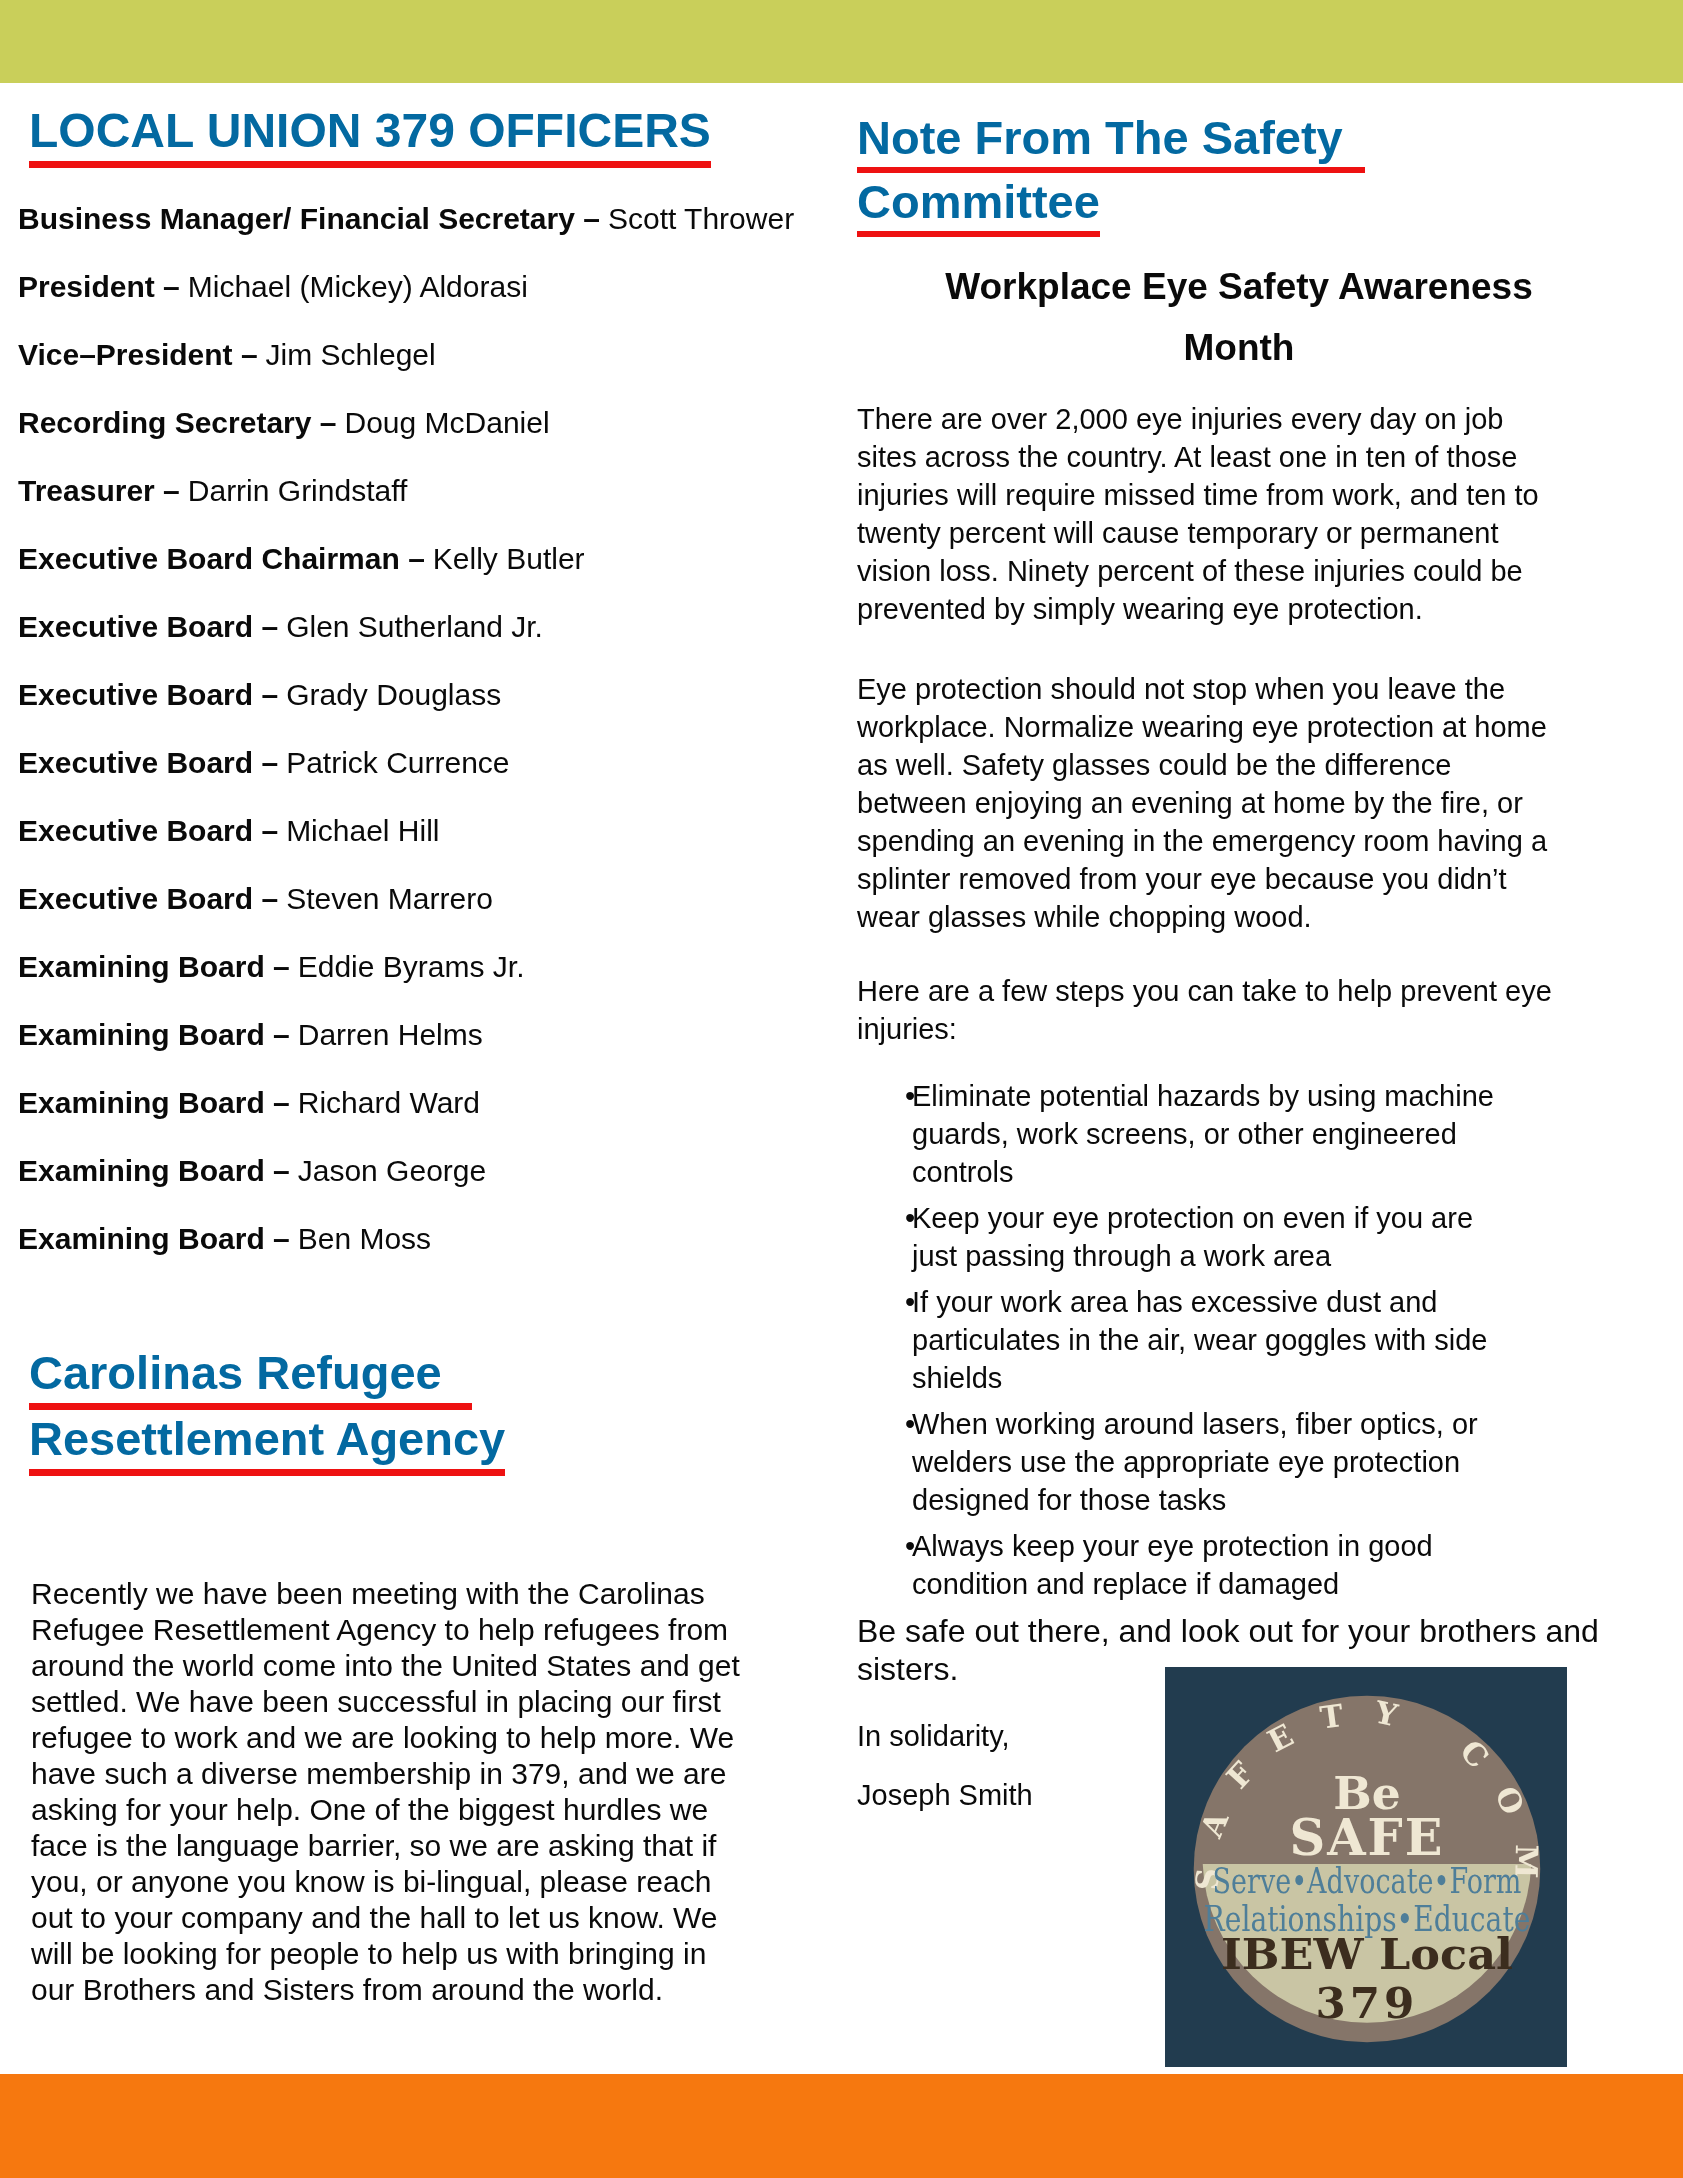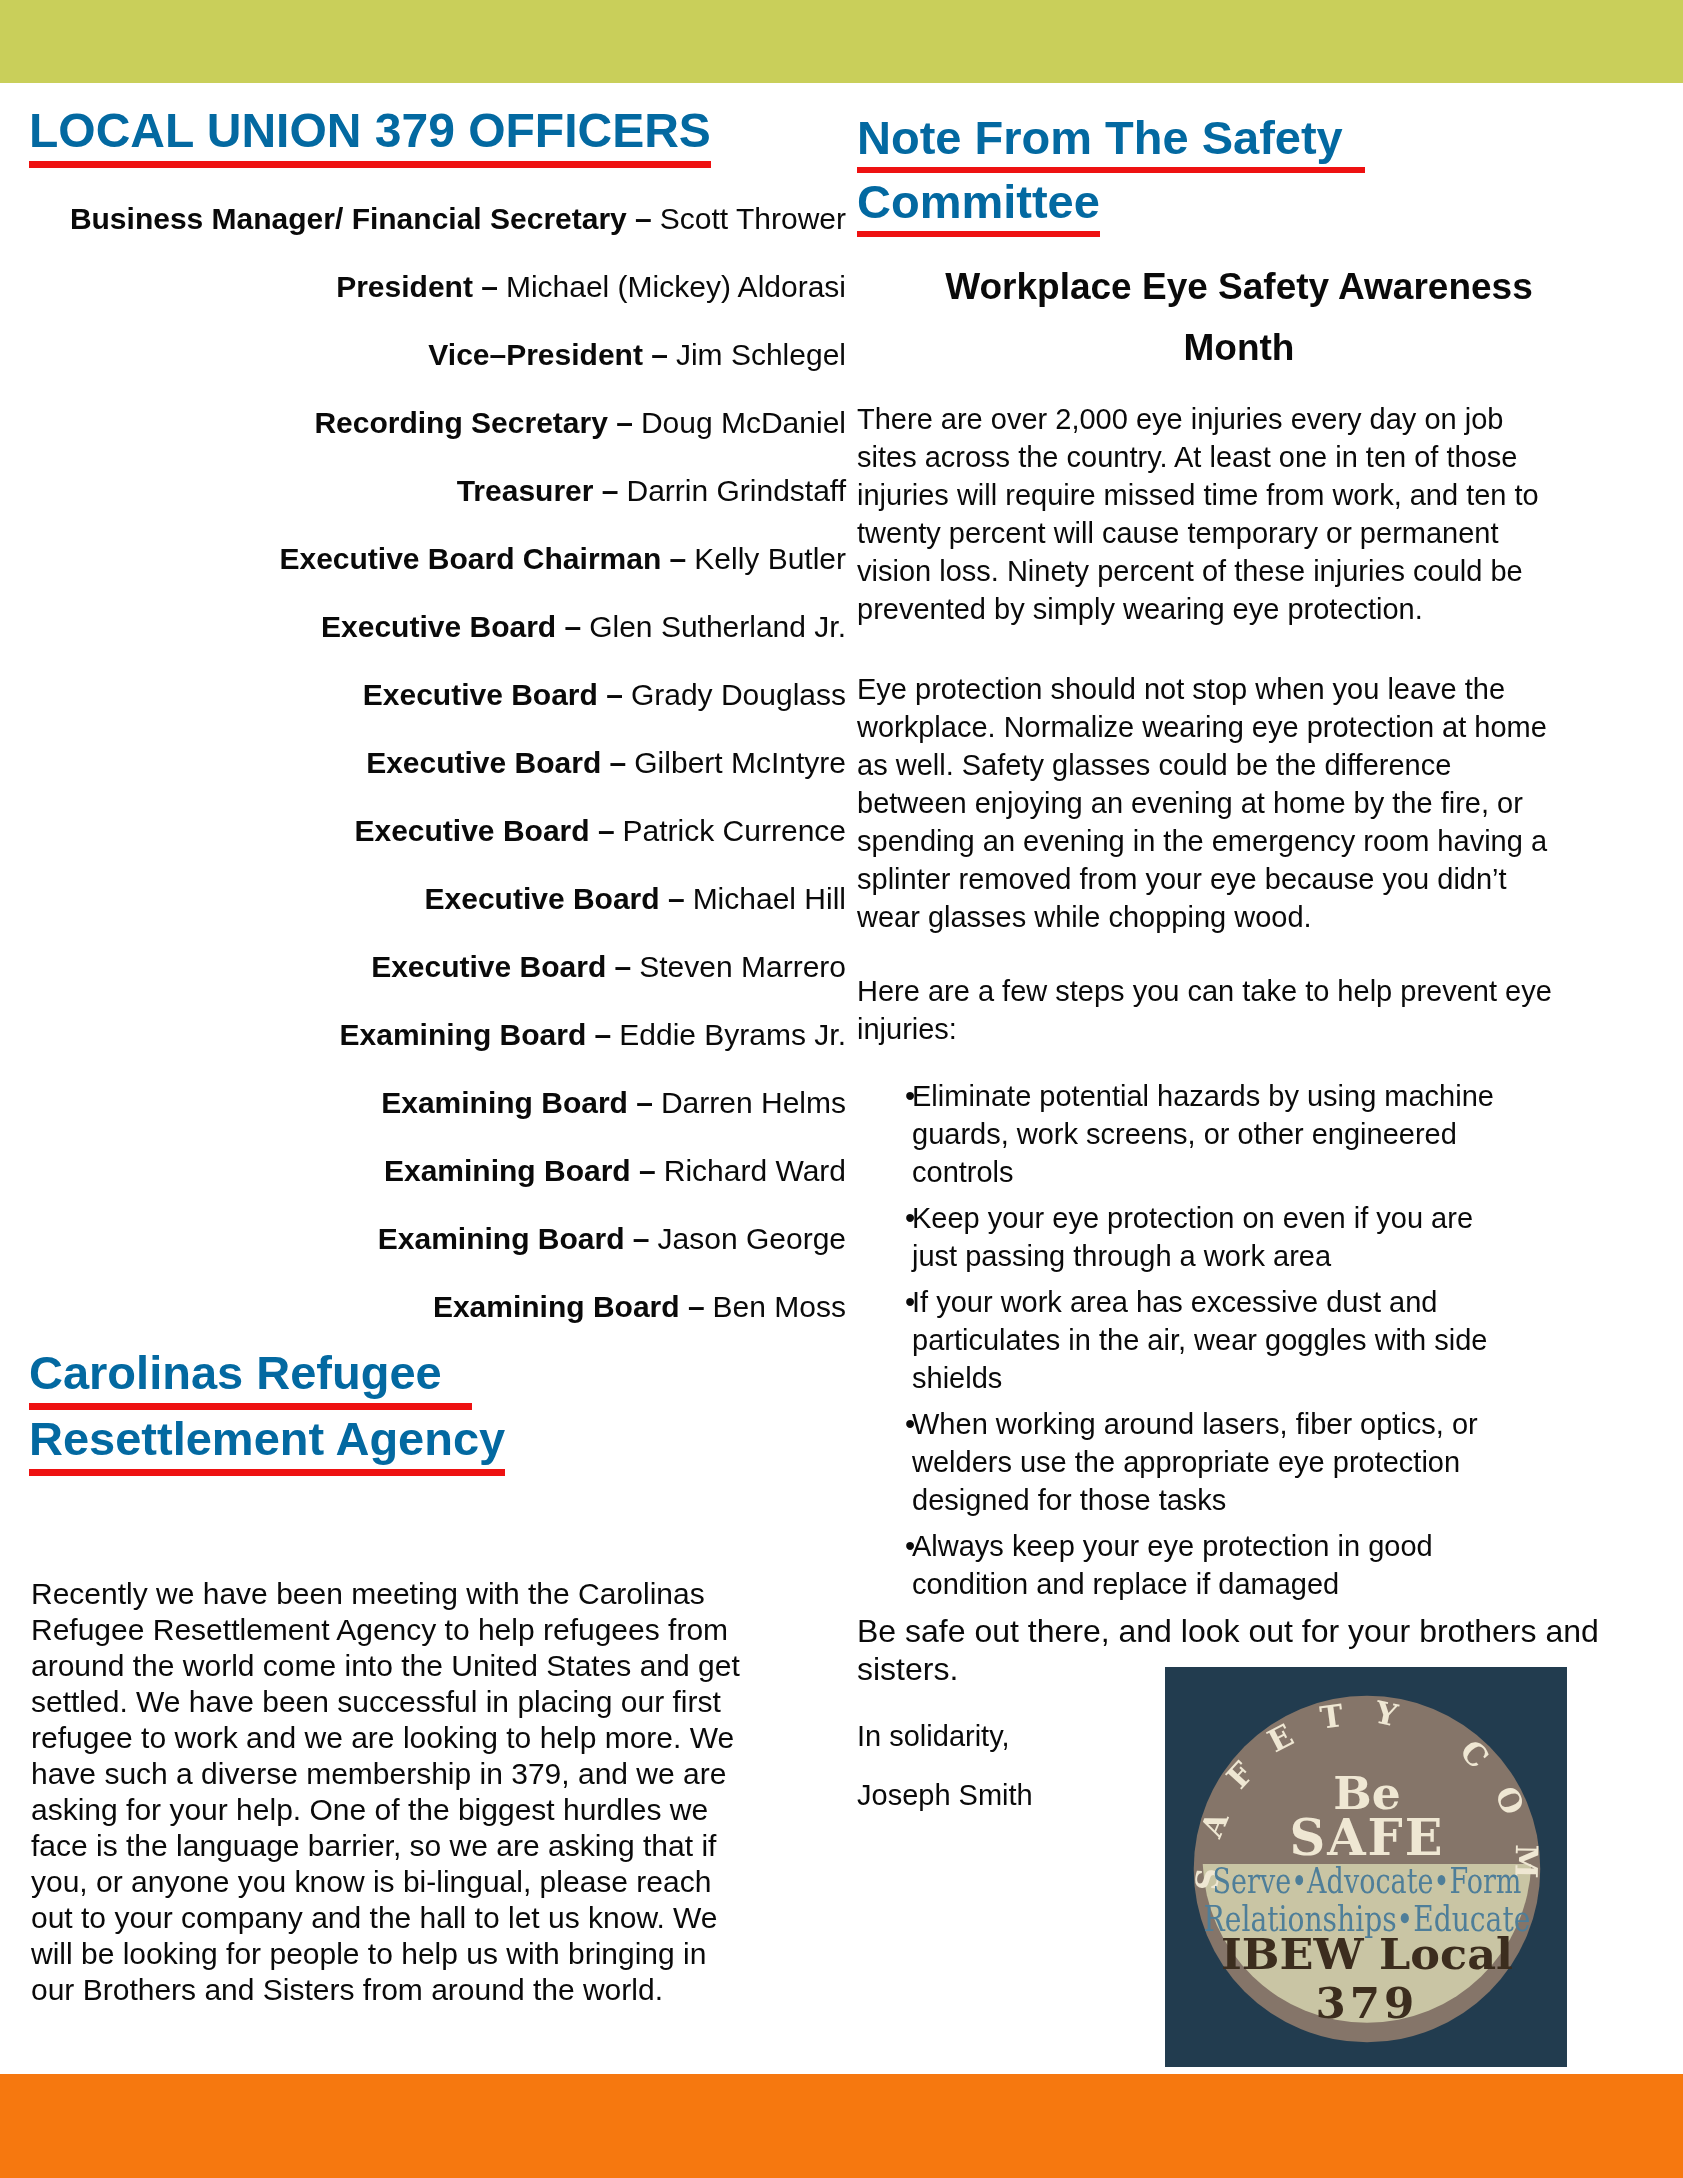--- a/index.html
+++ b/index.html
@@ -9,21 +9,21 @@
   }
   .band-top{position:absolute;left:0;top:0;width:1683px;height:83px;background:#c9cf5a;}
   .band-bottom{position:absolute;left:0;top:2074px;width:1683px;height:104px;background:#f6780f;}
 
   
   .h1-wrap{position:absolute;left:29px;top:103px;}
   .red-head{color:#0369a1;font-weight:bold;}
   .u-line{display:table;border-bottom:7px solid #ee1111;padding-bottom:3px;white-space:nowrap;}
   .h1-wrap .u-line{font-size:48px;letter-spacing:0px;}
 
-  .officers{position:absolute;left:24px;top:185px;width:822px;font-size:30px;text-align:right;}
+  .officers{position:absolute;left:18px;top:185px;width:822px;font-size:30px;}
   .officer{line-height:68px;white-space:nowrap;}
   .officer .role{font-weight:bold;}
   .officer .name{margin-left:8px;}
 
   .h2-left{position:absolute;left:29px;top:1346px;font-size:47px;}
   .h2-left .u-line{line-height:1.15;margin-bottom:2px;}
   .h2-left .first{padding-right:30px;}
 
   .para{white-space:pre-line;}
   .left-para{position:absolute;left:31px;top:1576px;width:792px;font-size:30px;line-height:36px;}
@@ -65,21 +65,20 @@
 
 <div class="officers">
   <div class="officer"><span class="role">Business Manager/ Financial Secretary –</span><span class="name">Scott Thrower</span></div>
   <div class="officer"><span class="role">President –</span><span class="name">Michael (Mickey) Aldorasi</span></div>
   <div class="officer"><span class="role">Vice–President –</span><span class="name">Jim Schlegel</span></div>
   <div class="officer"><span class="role">Recording Secretary –</span><span class="name">Doug McDaniel</span></div>
   <div class="officer"><span class="role">Treasurer –</span><span class="name">Darrin Grindstaff</span></div>
   <div class="officer"><span class="role">Executive Board Chairman –</span><span class="name">Kelly Butler</span></div>
   <div class="officer"><span class="role">Executive Board –</span><span class="name">Glen Sutherland Jr.</span></div>
   <div class="officer"><span class="role">Executive Board –</span><span class="name">Grady Douglass</span></div>
-  <div class="officer"><span class="role">Executive Board –</span><span class="name">Gilbert McIntyre</span></div>
   <div class="officer"><span class="role">Executive Board –</span><span class="name">Patrick Currence</span></div>
   <div class="officer"><span class="role">Executive Board –</span><span class="name">Michael Hill</span></div>
   <div class="officer"><span class="role">Executive Board –</span><span class="name">Steven Marrero</span></div>
   <div class="officer"><span class="role">Examining Board –</span><span class="name">Eddie Byrams Jr.</span></div>
   <div class="officer"><span class="role">Examining Board –</span><span class="name">Darren Helms</span></div>
   <div class="officer"><span class="role">Examining Board –</span><span class="name">Richard Ward</span></div>
   <div class="officer"><span class="role">Examining Board –</span><span class="name">Jason George</span></div>
   <div class="officer"><span class="role">Examining Board –</span><span class="name">Ben Moss</span></div>
 </div>
 

